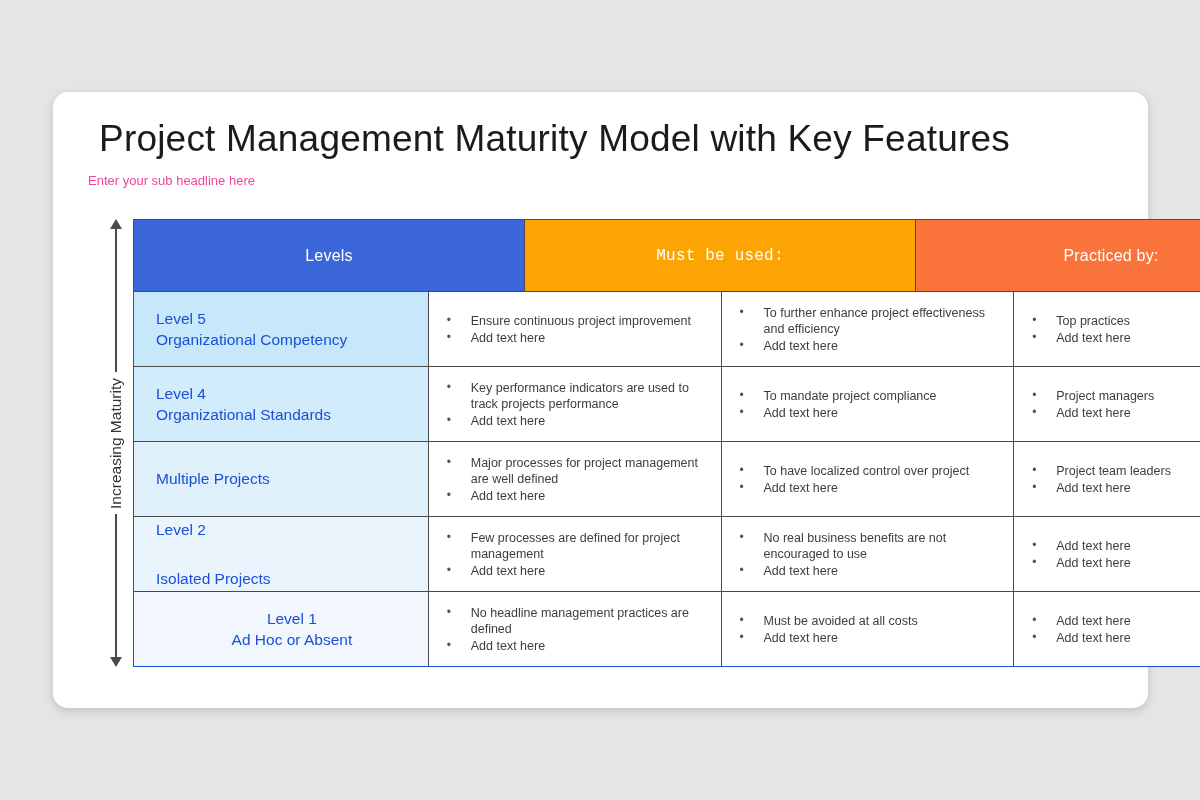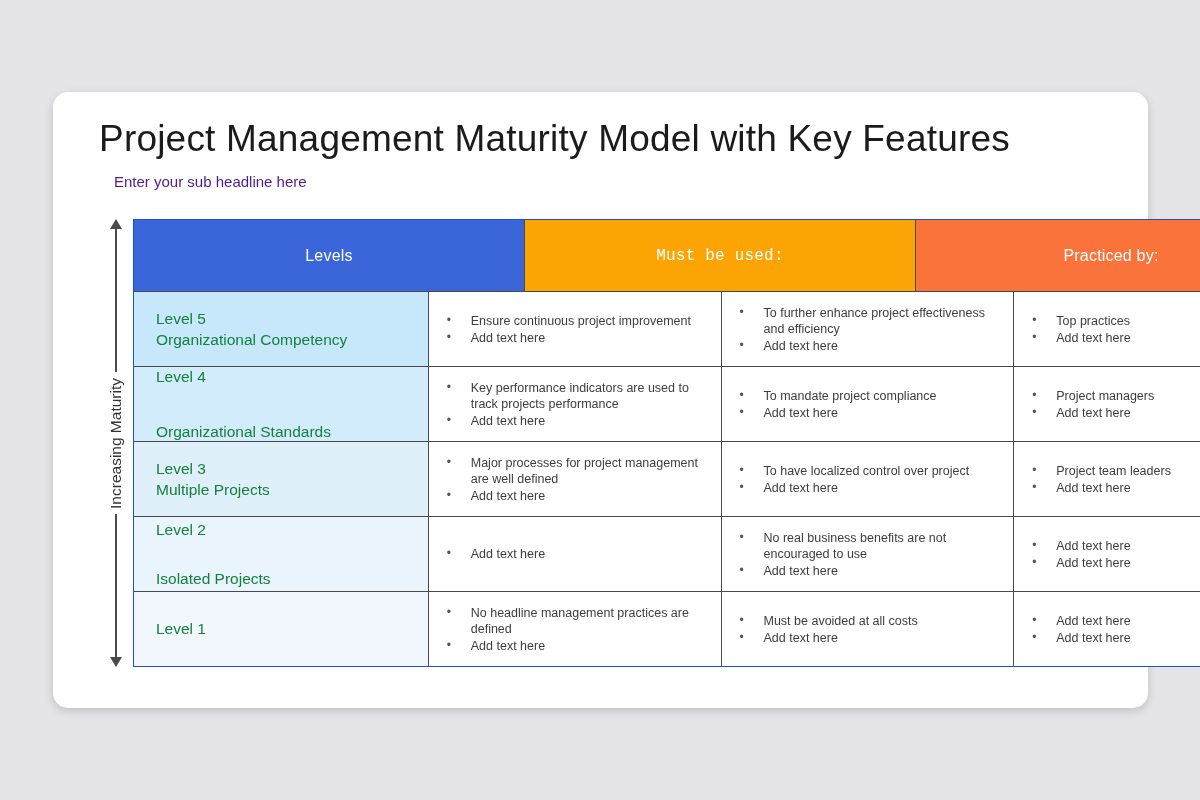--- a/index.html
+++ b/index.html
@@ -16,22 +16,22 @@
     background:#ffffff;
     box-shadow:0 3px 10px rgba(0,0,0,0.16);
     border-radius:15px;
   }
   .title {
     position:absolute; left:46px; top:26px;
     font-size:37px; font-weight:500; color:#1b1b1b;
     letter-spacing:0.2px; white-space:nowrap;
   }
   .subtitle {
-    position:absolute; left:61px; top:81px;
-    font-size:15px; color:#4c1d95;
+    position:absolute; left:35px; top:81px;
+    font-size:13px; color:#ec4899;
   }
   
   .axis {
     position:absolute; left:52px; top:127px;
     width:22px; height:448px;
     display:flex; flex-direction:column; align-items:center;
   }
   .arrowhead { width:0; height:0; flex:0 0 auto; }
   .arrowhead.up   { border-left:6px solid transparent; border-right:6px solid transparent; border-bottom:10px solid #4a4a4a; }
   .arrowhead.down { border-left:6px solid transparent; border-right:6px solid transparent; border-top:10px solid #4a4a4a; }
@@ -56,21 +56,21 @@
   }
   .hcell + .hcell { border-left:1px solid #4a4a4a; }
   .trow { display:flex; flex:1 1 0; }
   .trow + .trow { border-top:1px solid #4a4a4a; }
   .cell { flex:1 1 0; min-width:0; }
   .cell + .cell { border-left:1px solid #4a4a4a; }
   .level-cell {
     display:flex; flex-direction:column; justify-content:center;
     padding-left:22px; gap:2px;
   }
-  .level-number, .level-name { font-size:15.5px; color:#15803d; line-height:1.25; }
+  .level-number, .level-name { font-size:15.5px; color:#1d4ed8; line-height:1.25; }
   .list-cell { display:flex; align-items:center; padding:8px 8px 8px 12px; }
   .bullets { list-style:none; width:100%; }
   .bullet-item {
     position:relative; padding-left:30px; margin:1px 0;
     font-size:12.5px; color:#3d3d3d; line-height:1.28;
   }
   .bullet-item::before {
     content:"\2022"; position:absolute; left:6px; top:0;
     font-size:12px; color:#555555;
   }
@@ -115,21 +115,21 @@
             </ul>
           </div>
           <div class="cell list-cell">
             <ul class="bullets">
               <li class="bullet-item">Top practices</li>
               <li class="bullet-item">Add text here</li>
             </ul>
           </div>
         </div>
         <div class="trow">
-          <div class="cell level-cell" style="background: rgb(211, 236, 251); justify-content: space-between;">
+          <div class="cell level-cell" style="background: rgb(211, 236, 251);">
             <div class="level-number">Level 4</div>
             <div class="level-name">Organizational Standards</div>
           </div>
           <div class="cell list-cell">
             <ul class="bullets">
               <li class="bullet-item">Key performance indicators are used to track projects performance</li>
               <li class="bullet-item">Add text here</li>
             </ul>
           </div>
           <div class="cell list-cell">
@@ -140,21 +140,20 @@
           </div>
           <div class="cell list-cell">
             <ul class="bullets">
               <li class="bullet-item">Project managers</li>
               <li class="bullet-item">Add text here</li>
             </ul>
           </div>
         </div>
         <div class="trow">
           <div class="cell level-cell" style="background: rgb(223, 240, 251);">
-            <div class="level-number">Level 3</div>
             <div class="level-name">Multiple Projects</div>
           </div>
           <div class="cell list-cell">
             <ul class="bullets">
               <li class="bullet-item">Major processes for project management are well defined</li>
               <li class="bullet-item">Add text here</li>
             </ul>
           </div>
           <div class="cell list-cell">
             <ul class="bullets">
@@ -169,39 +168,41 @@
             </ul>
           </div>
         </div>
         <div class="trow">
           <div class="cell level-cell" style="background: rgb(233, 244, 252); gap: 30px;">
             <div class="level-number">Level 2</div>
             <div class="level-name">Isolated Projects</div>
           </div>
           <div class="cell list-cell">
             <ul class="bullets">
+              <li class="bullet-item">Few processes are defined for project management</li>
               <li class="bullet-item">Add text here</li>
             </ul>
           </div>
           <div class="cell list-cell">
             <ul class="bullets">
               <li class="bullet-item">No real business benefits are not encouraged to use</li>
               <li class="bullet-item">Add text here</li>
             </ul>
           </div>
           <div class="cell list-cell">
             <ul class="bullets">
               <li class="bullet-item">Add text here</li>
               <li class="bullet-item">Add text here</li>
             </ul>
           </div>
         </div>
         <div class="trow">
-          <div class="cell level-cell" style="background: rgb(241, 247, 253);">
+          <div class="cell level-cell" style="background: rgb(241, 247, 253); align-items: center;">
             <div class="level-number">Level 1</div>
+            <div class="level-name">Ad Hoc or Absent</div>
           </div>
           <div class="cell list-cell">
             <ul class="bullets">
               <li class="bullet-item">No headline management practices are defined</li>
               <li class="bullet-item">Add text here</li>
             </ul>
           </div>
           <div class="cell list-cell">
             <ul class="bullets">
               <li class="bullet-item">Must be avoided at all costs</li>

